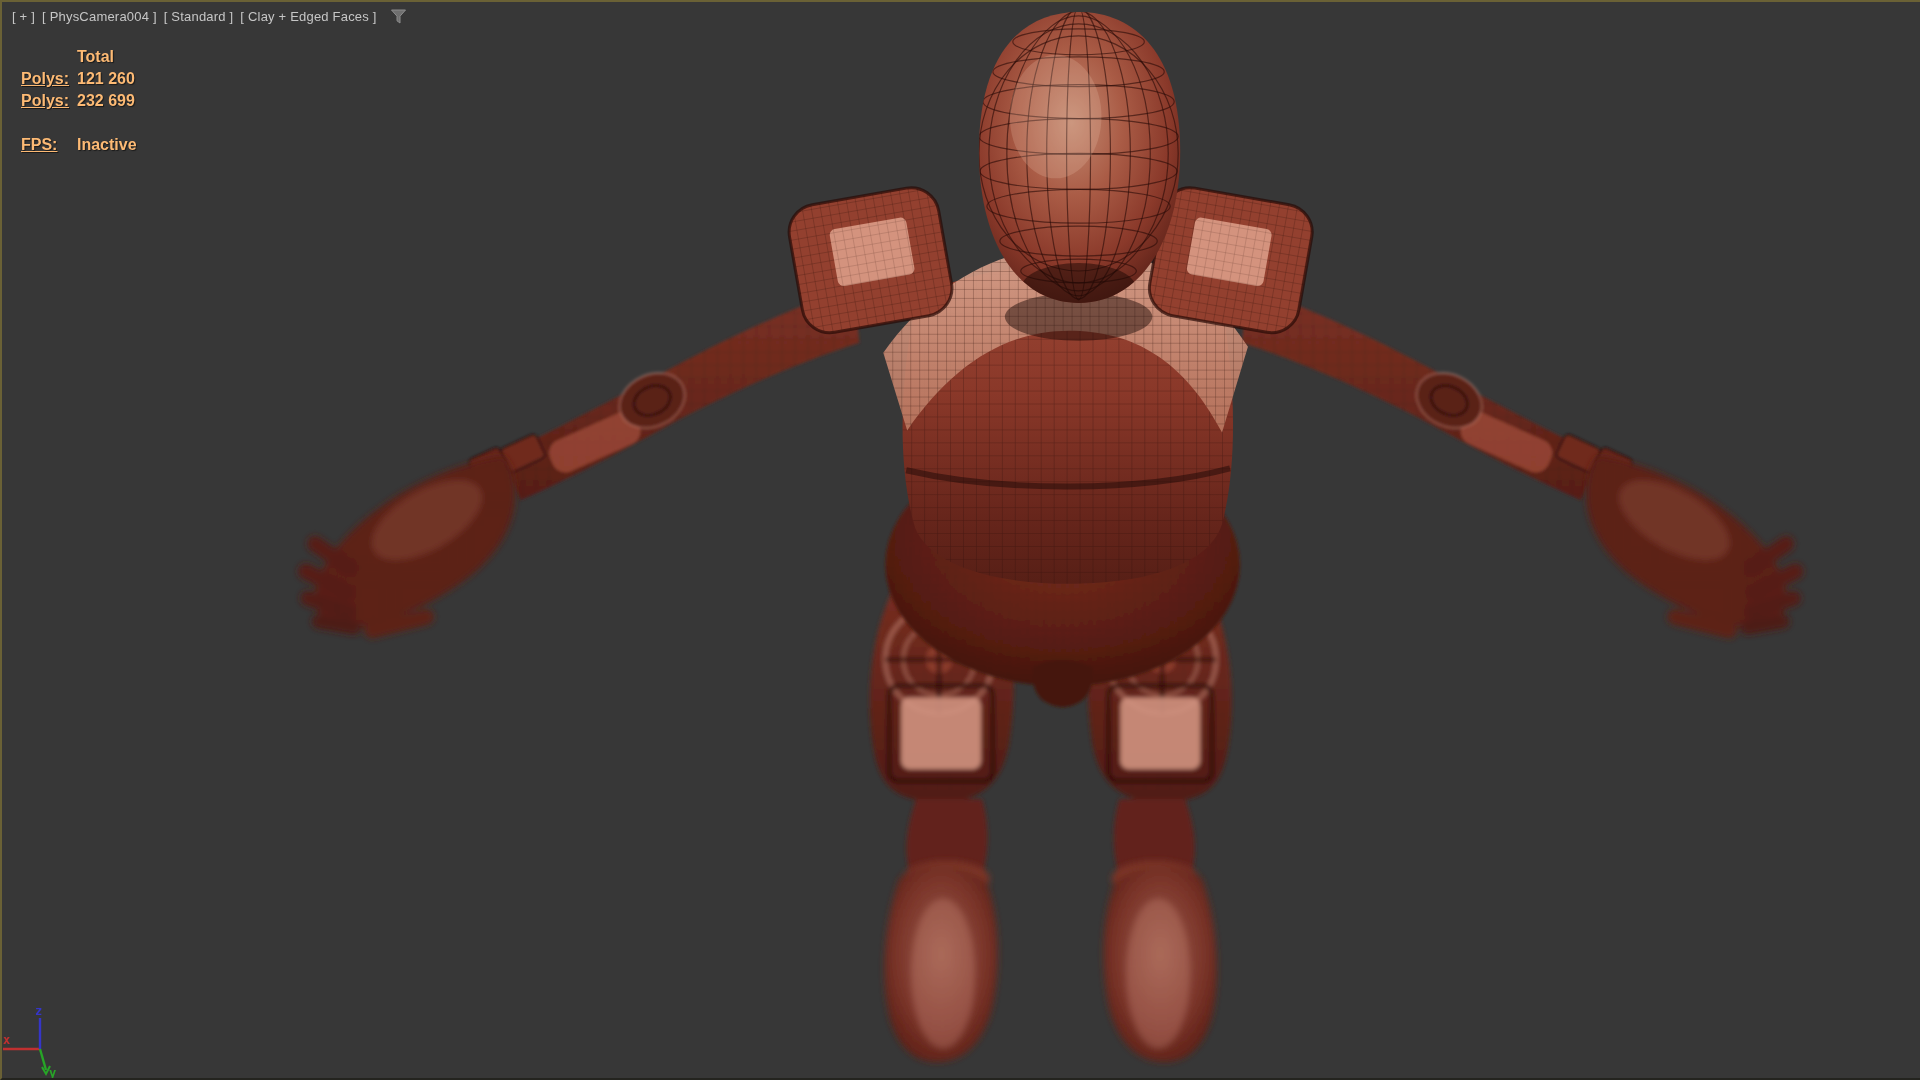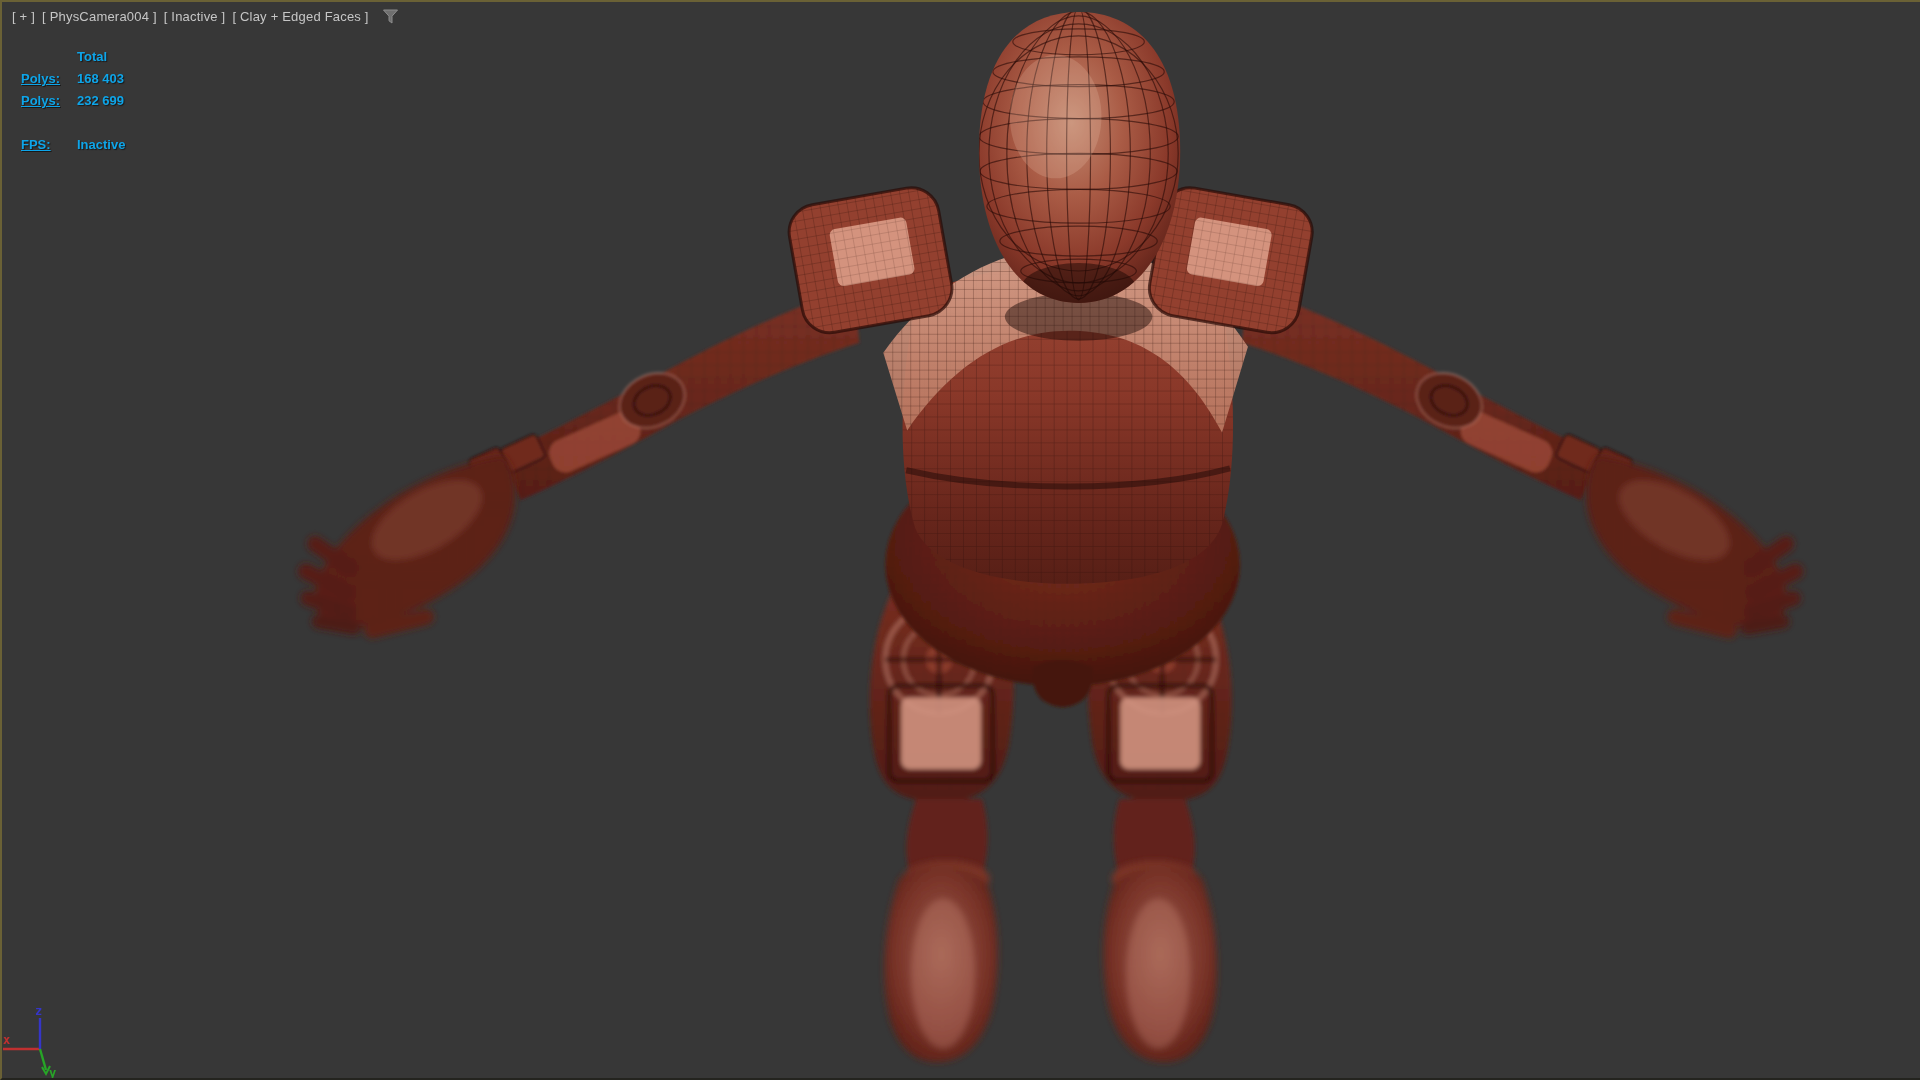--- a/index.html
+++ b/index.html
@@ -12,22 +12,22 @@
   .scene{position:absolute;inset:0;width:100%;height:100%;}
   
   .vp-labels{
     position:absolute;top:7px;left:10px;display:flex;align-items:center;gap:7px;
     font-size:13px;color:#c6c6c6;letter-spacing:.2px;user-select:none;
   }
   .vp-labels .seg{white-space:pre;cursor:pointer;}
   .funnel{margin-left:6px;display:block;cursor:pointer;}
   
   .stats{
-    position:absolute;top:44px;left:19px;color:#0ea5e9;font-weight:bold;
-    font-size:13px;line-height:22px;text-shadow:1px 1px 1px rgba(0,0,0,.55);
+    position:absolute;top:44px;left:19px;color:#fdba74;font-weight:bold;
+    font-size:16px;line-height:22px;text-shadow:1px 1px 1px rgba(0,0,0,.55);
   }
   .srow{display:flex;}
   .slabel{width:56px;text-decoration:underline;}
   .srow.fps{margin-top:22px;align-items:flex-end;}
   
   .tripod{position:absolute;left:0;bottom:0;width:72px;height:74px;}
   .tripod text{font-family:"DejaVu Sans Mono", monospace;font-size:12px;font-weight:bold;}
 </style>
 </head>
 <body>
@@ -228,35 +228,35 @@
           <ellipse cx="1055" cy="115" rx="46" ry="62" fill="rgba(238,195,175,0.22)"></ellipse>
           <ellipse cx="1078" cy="288" rx="58" ry="26" fill="rgba(28,7,4,0.5)"></ellipse>
         </g>
       </g>
     </g>
   </svg>
 
   <div class="vp-labels">
     <span class="seg">[ + ]</span>
     <span class="seg">[ PhysCamera004 ]</span>
-    <span class="seg">[ Inactive ]</span>
+    <span class="seg">[ Standard ]</span>
     <span class="seg">[ Clay + Edged Faces ]</span>
     <svg class="funnel" width="17" height="15" viewBox="0 0 17 15">
       <path d="M1.5,1 h14 l-5.5,6.2 v6.8 l-3,-2.2 v-4.6 Z" fill="#6f6f6f" stroke="#8d8d8d" stroke-width="1"></path>
     </svg>
   </div>
 
   <div class="stats">
     <div class="srow">
       <span class="slabel"></span>
       <span class="svalue">Total</span>
     </div>
     <div class="srow">
       <span class="slabel">Polys:</span>
-      <span class="svalue">168 403</span>
+      <span class="svalue">121 260</span>
     </div>
     <div class="srow">
       <span class="slabel">Polys:</span>
       <span class="svalue">232 699</span>
     </div>
     <div class="srow fps">
       <span class="slabel">FPS:</span>
       <span class="svalue">Inactive</span>
     </div>
   </div>

